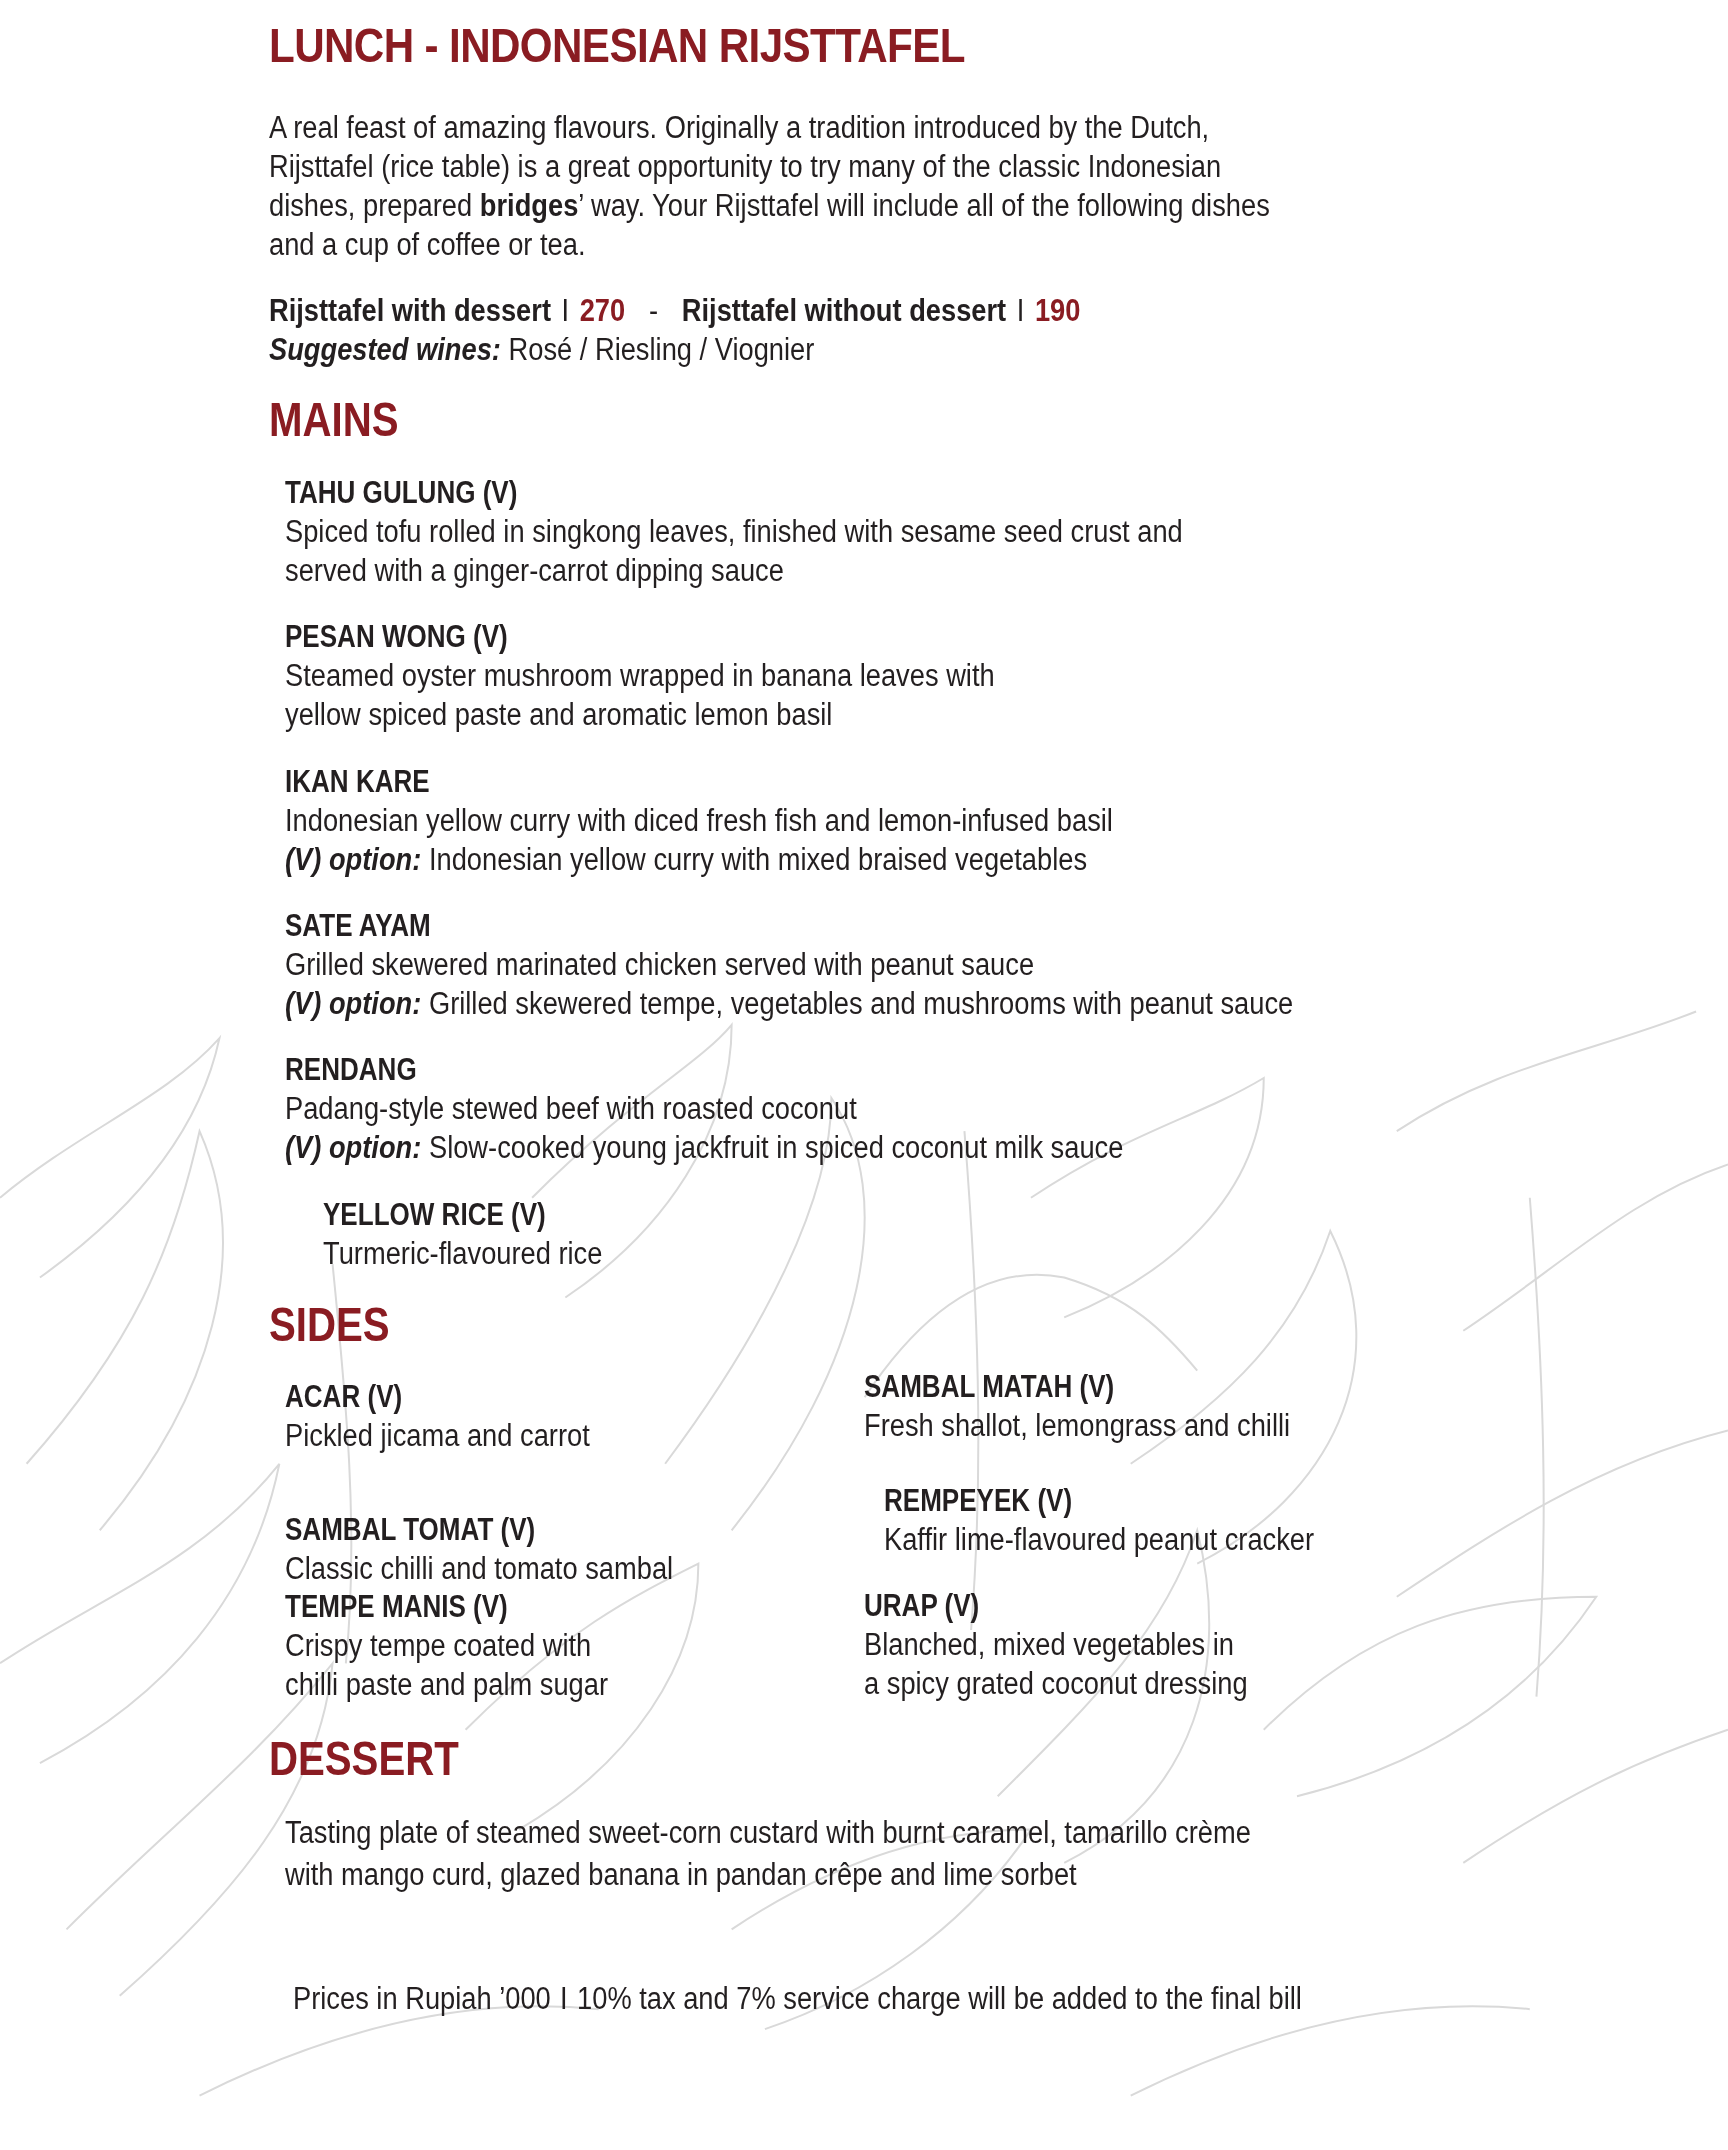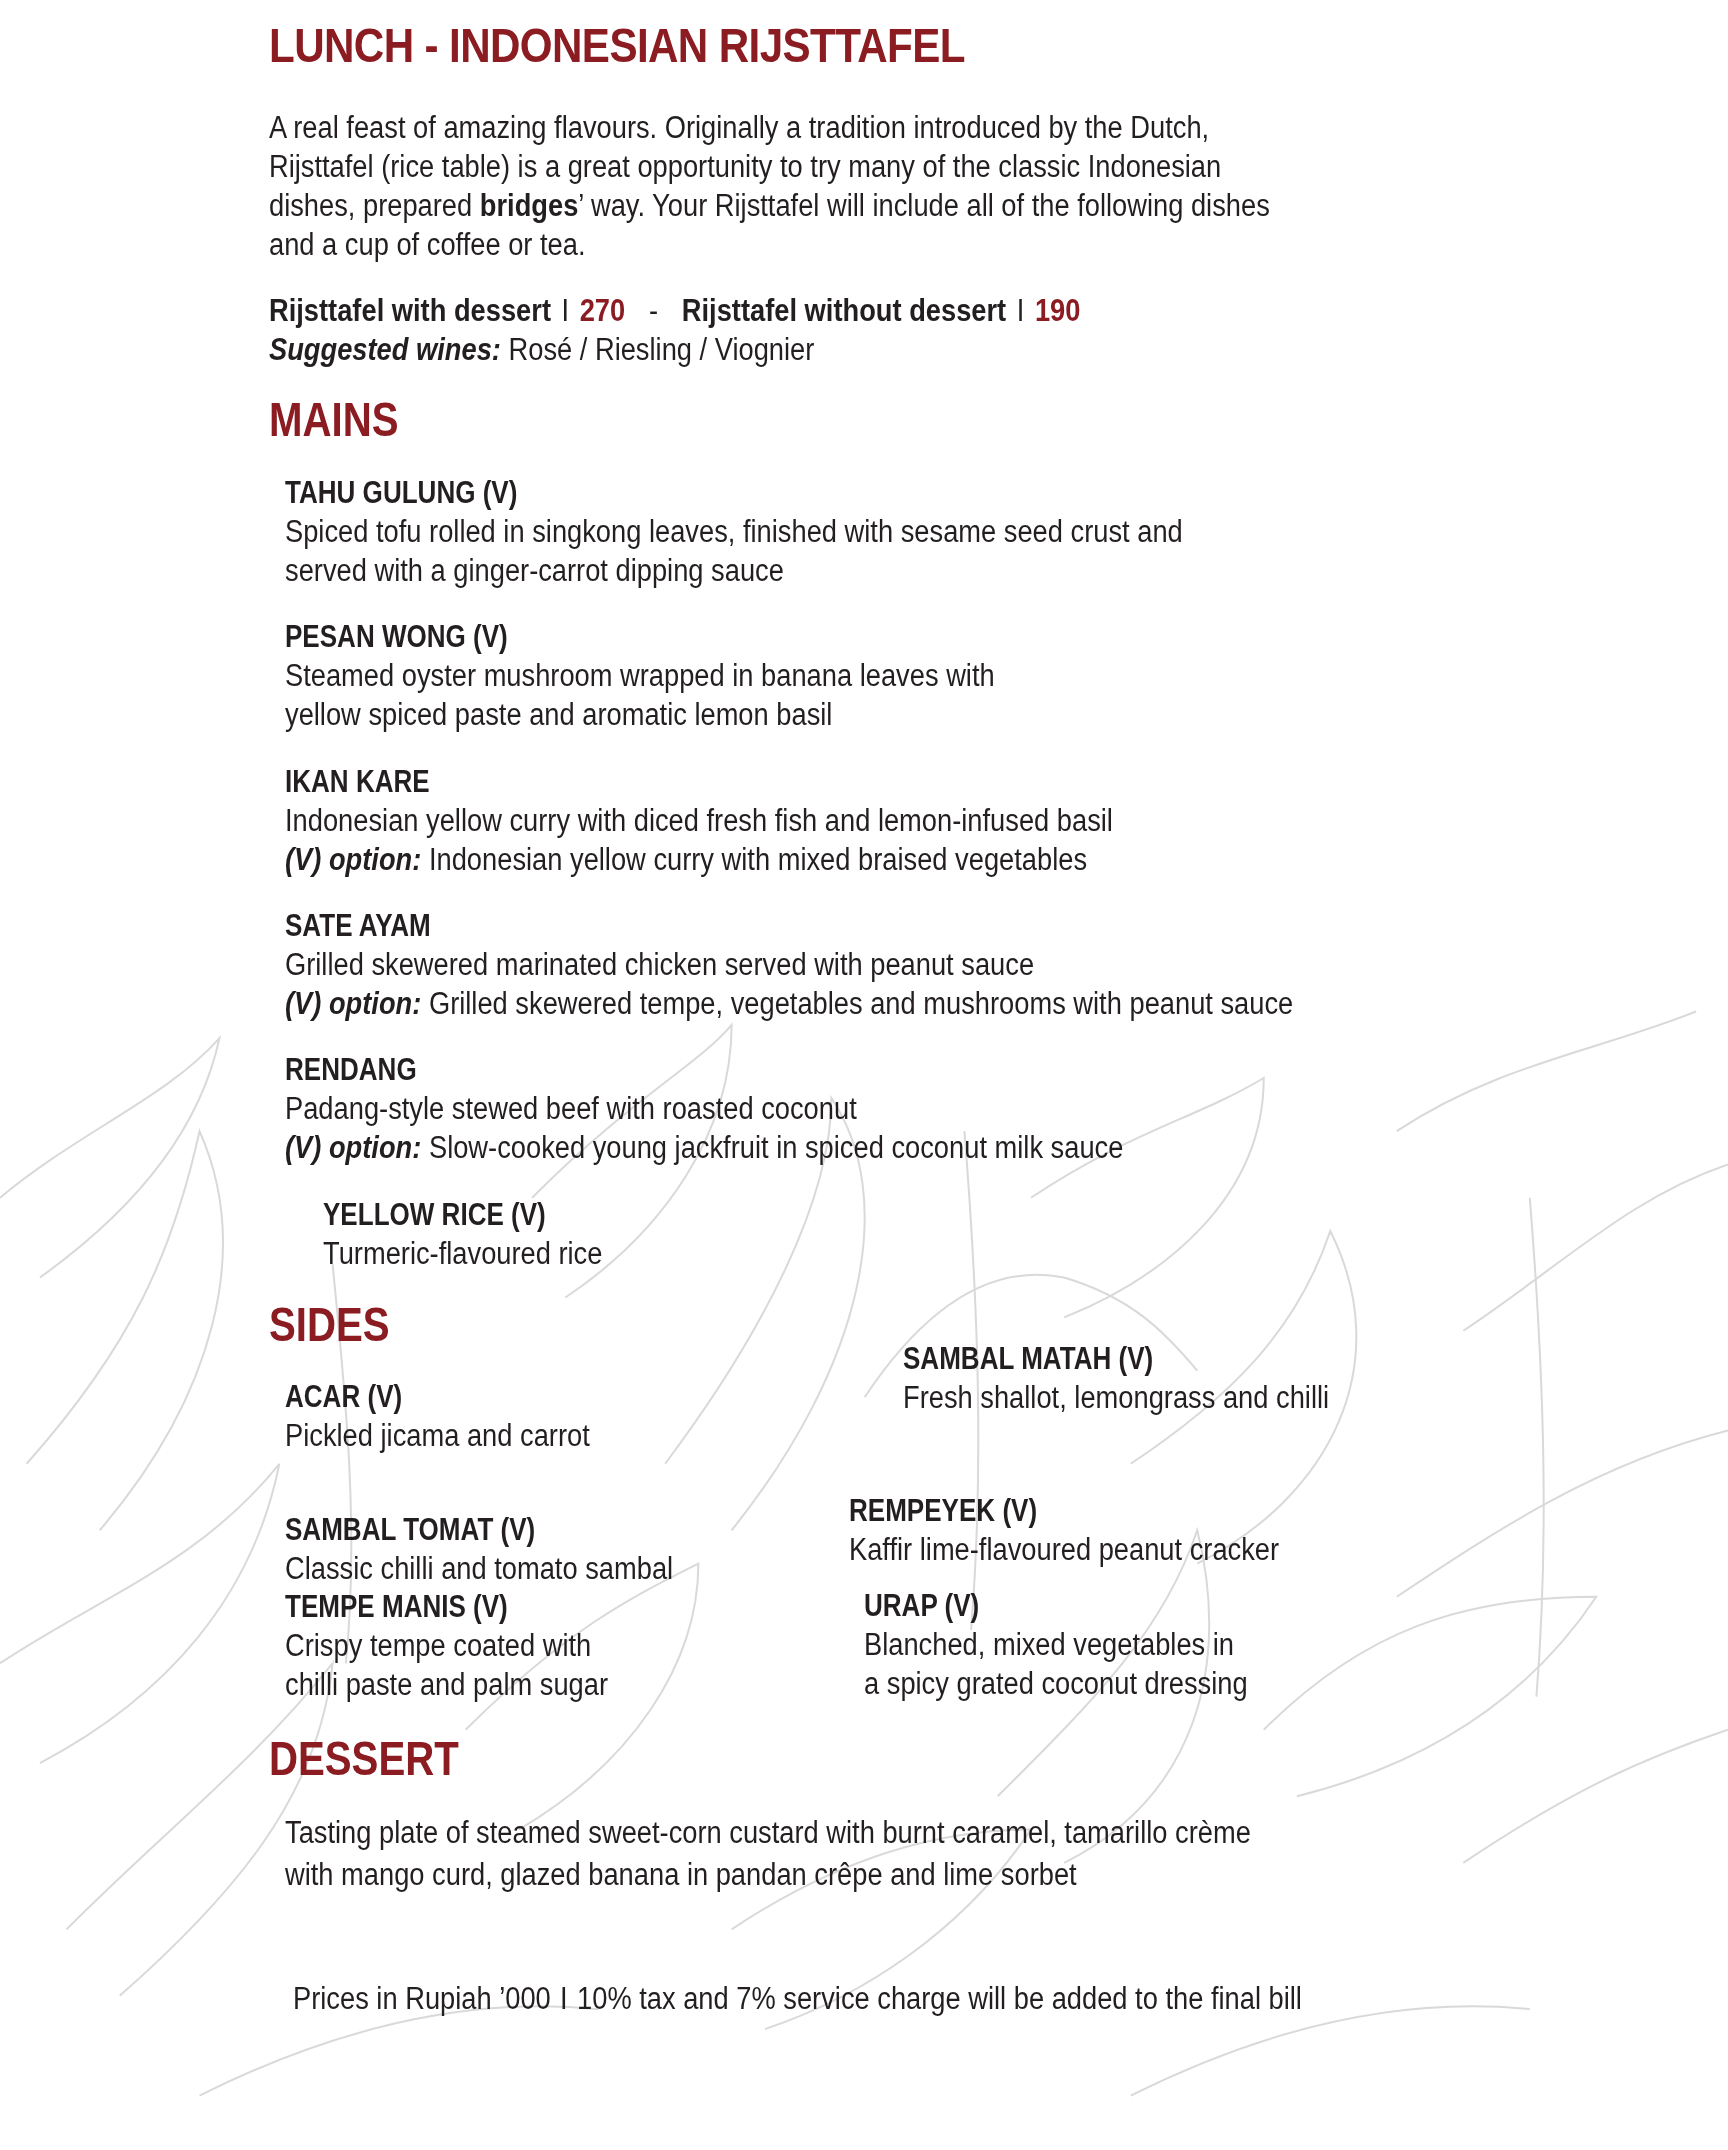--- a/index.html
+++ b/index.html
@@ -176,30 +176,30 @@
     <div class="dish-name">YELLOW RICE (V)</div>
     <div class="dish-desc">Turmeric-flavoured rice</div>
   </div>
 
   <div class="section-h" style="top:1296px;">SIDES</div>
 
   <div class="dish" style="top:1377px;">
     <div class="dish-name">ACAR (V)</div>
     <div class="dish-desc">Pickled jicama and carrot</div>
   </div>
-  <div class="dish" style="top:1339px; left:595px;margin-left:39px;">
+  <div class="dish" style="top:1367px; left:595px;">
     <div class="dish-name">SAMBAL MATAH (V)</div>
     <div class="dish-desc">Fresh shallot, lemongrass and chilli</div>
   </div>
 
   <div class="dish" style="top:1482px;margin-top:28px;">
     <div class="dish-name">SAMBAL TOMAT (V)</div>
     <div class="dish-desc">Classic chilli and tomato sambal</div>
   </div>
-  <div class="dish" style="top:1481px; left:580px;margin-top:10px;">
+  <div class="dish" style="top:1481px; left:615px;">
     <div class="dish-name">REMPEYEK (V)</div>
     <div class="dish-desc">Kaffir lime-flavoured peanut cracker</div>
   </div>
 
   <div class="dish" style="top:1587px;">
     <div class="dish-name">TEMPE MANIS (V)</div>
     <div class="dish-desc">Crispy tempe coated with</div>
     <div class="dish-desc">chilli paste and palm sugar</div>
   </div>
   <div class="dish" style="top:1586px; left:595px;">

